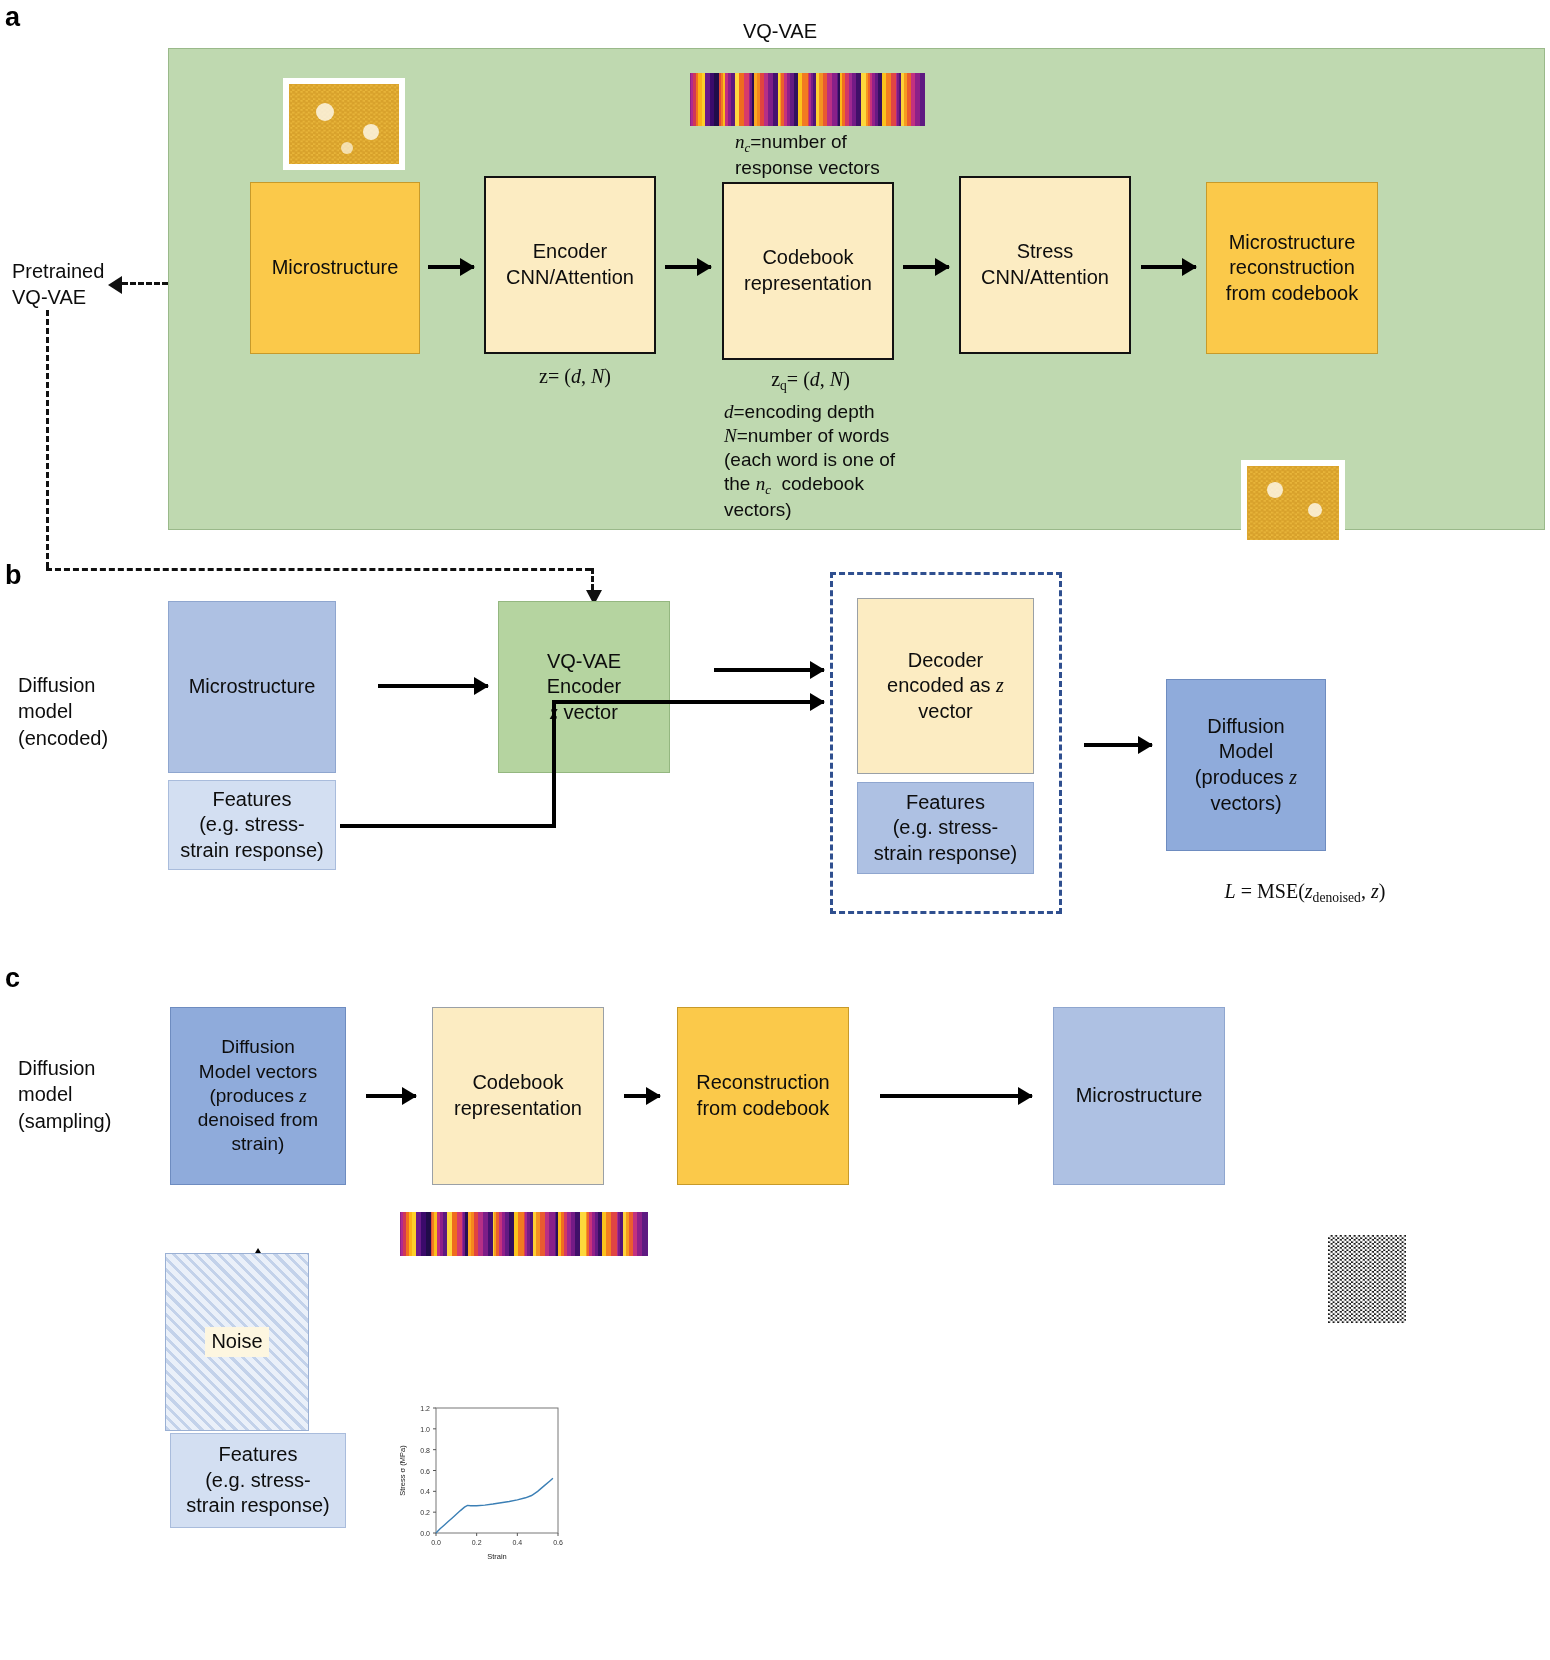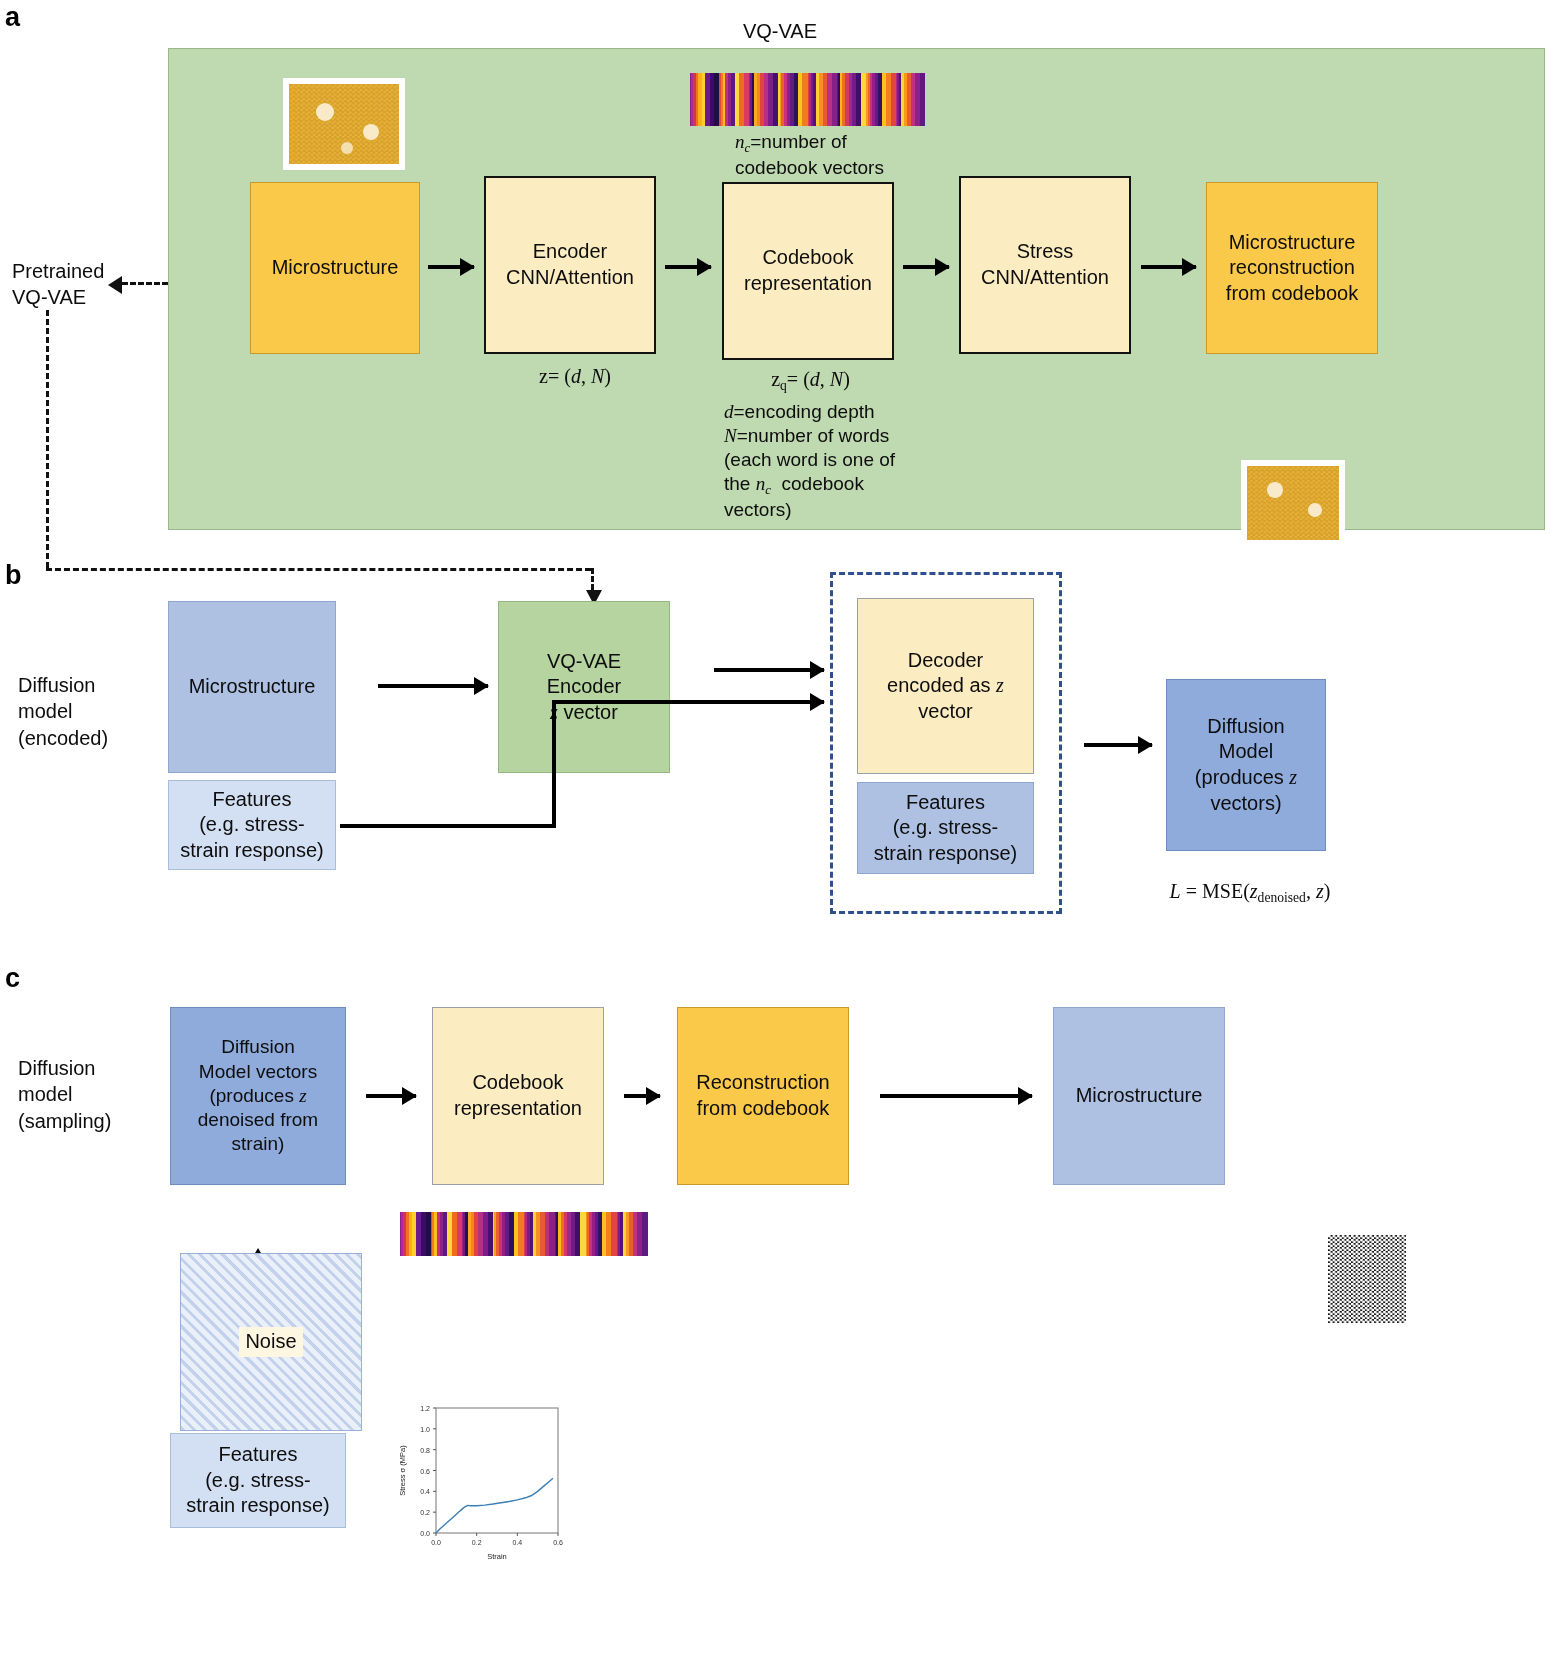--- a/index.html
+++ b/index.html
@@ -171,21 +171,21 @@
     <i style="background: rgb(253, 210, 56); flex: 1 1 0%;"></i>
     <i style="background: rgb(245, 154, 31); flex: 1.16667 1 0%;"></i>
     <i style="background: rgb(235, 93, 46); flex: 1.33333 1 0%;"></i>
     <i style="background: rgb(194, 49, 128); flex: 1.5 1 0%;"></i>
     <i style="background: rgb(141, 32, 137); flex: 1.66667 1 0%;"></i>
     <i style="background: rgb(94, 26, 129); flex: 1.83333 1 0%;"></i>
   </div>
 
 <div class="abs note" style="left:735px;top:130px;width:240px;">
   <span class="it">n<span class="sub">c</span></span><span>=number of</span><br>
-  <span>codebook vectors</span>
+  <span>response vectors</span>
 </div>
 
 <div class="abs box box-gold" style="left:250px;top:182px;width:170px;height:172px;">
   <span class="t">Microstructure</span>
 </div>
 
 <div class="abs box box-cream" style="left:484px;top:176px;width:172px;height:178px;">
   <span class="t">
     <span>Encoder</span><br><span>CNN/Attention</span>
   </span>
@@ -293,21 +293,21 @@
 <div class="abs" style="left:340px;top:824px;width:214px;height:4px;background:#000;"></div>
 
 <div class="abs box box-blue-dk" style="left:1166px;top:679px;width:160px;height:172px;">
   <span class="t">
     <span>Diffusion</span><br><span>Model</span><br>(produces <span class="it">z</span><br><span>vectors)</span>
   </span>
 </div>
 
 <div class="abs arrow-h" style="left:1084px;top:743px;width:68px;"></div>
 
-<div class="abs formula" style="left:1110px;top:880px;width:280px;">
+<div class="abs formula" style="left:1165px;top:880px;width:280px;">
   <span class="it">L</span> = MSE(<span class="it">z</span><span class="sub">denoised</span>, <span class="it">z</span>)
 </div>
 
 <div class="abs panel-letter" style="left:5px;top:963px;">c</div>
 
 <div class="abs side-lbl" style="left:18px;top:1055px;width:160px;">
   <span>Diffusion</span><br><span>model</span><br><span>(sampling)</span>
 </div>
 
 <div class="abs box box-blue-dk" style="left:170px;top:1007px;width:176px;height:178px;">
@@ -419,21 +419,21 @@
         <circle cx="1.15" cy="1.0" r="1.5" fill="#ffffff"></circle>
         <circle cx="3.45" cy="3.0" r="1.5" fill="#ffffff"></circle>
       </pattern>
     </defs>
     <rect width="78" height="88" fill="url(#hexbw)"></rect>
   </svg>
 </div>
 
 <div class="abs arrow-up" style="left:256px;top:1262px;height:60px;"></div>
 
-<div class="abs box noise-box" style="left:180px;top:1253px;width:182px;height:178px;">
+<div class="abs box noise-box" style="left:165px;top:1253px;width:144px;height:178px;">
   <span class="t" style="background:#fdf6e0;">Noise</span>
 </div>
 
 <div class="abs box box-lblue" style="left:170px;top:1433px;width:176px;height:95px;">
   <span class="t">
     <span>Features</span><br><span>(e.g. stress-</span><br><span>strain response)</span>
   </span>
 </div>
 
 <div class="chart-wrap" style="left:392px;top:1398px;width:172px;height:170px;">

